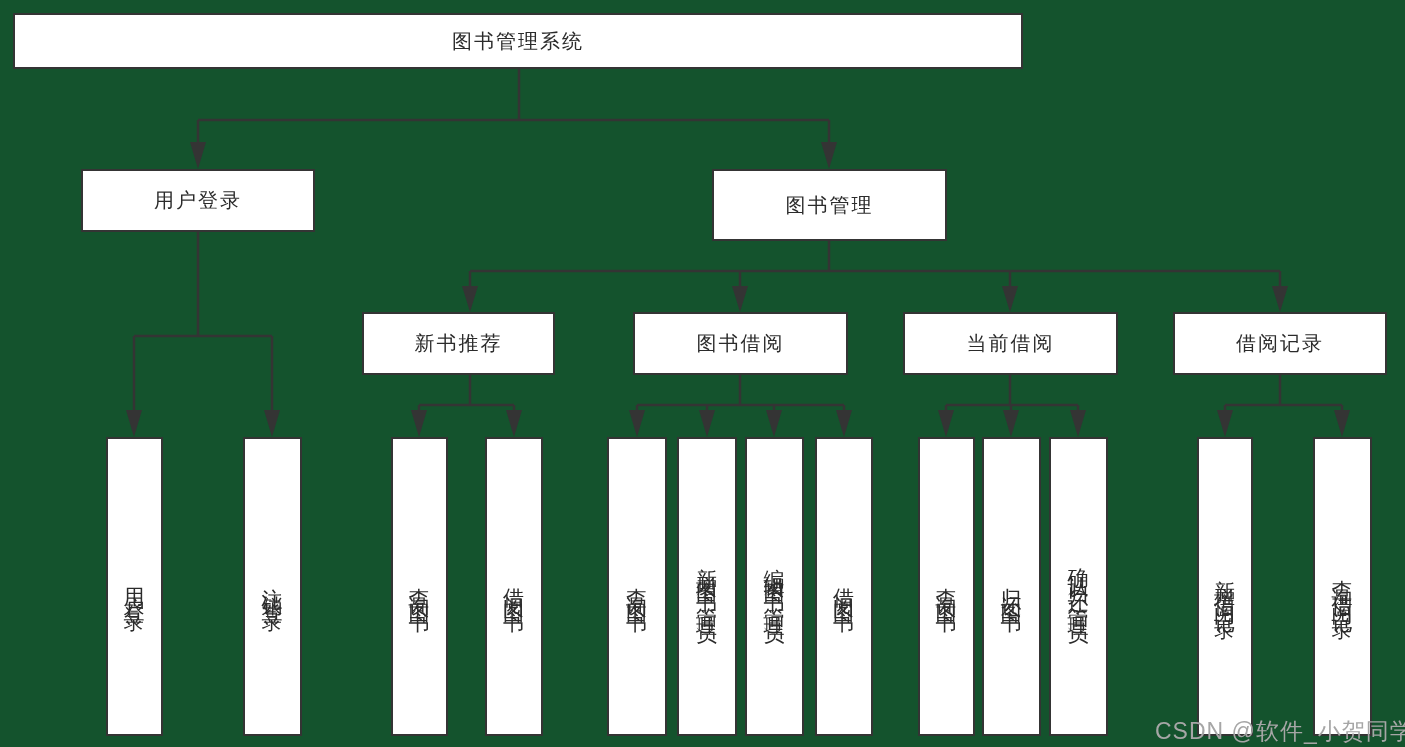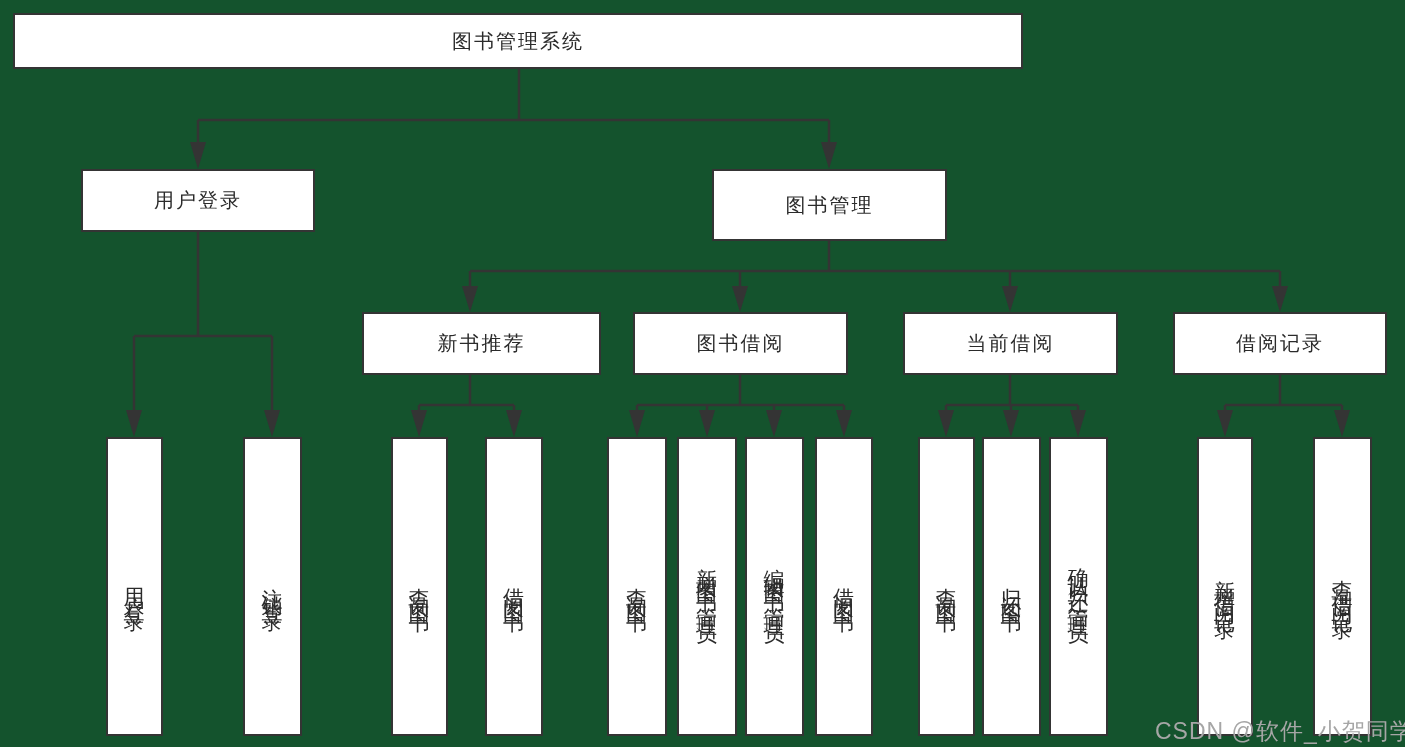--- a/index.html
+++ b/index.html
@@ -135,21 +135,21 @@
     <span>图书管理系统</span>
   </div>
 
   <div class="node h" style="left:81px;top:169px;width:234px;height:63px">
     <span>用户登录</span>
   </div>
   <div class="node h" style="left:712px;top:169px;width:235px;height:72px">
     <span>图书管理</span>
   </div>
 
-  <div class="node h" style="left:362px;top:312px;width:239px;height:63px">
+  <div class="node h" style="left:362px;top:312px;width:193px;height:63px">
     <span>新书推荐</span>
   </div>
   <div class="node h" style="left:903px;top:312px;width:215px;height:63px">
     <span>当前借阅</span>
   </div>
   <div class="node h" style="left:633px;top:312px;width:215px;height:63px">
     <span>图书借阅</span>
   </div>
   <div class="node h" style="left:1173px;top:312px;width:214px;height:63px">
     <span>借阅记录</span>

